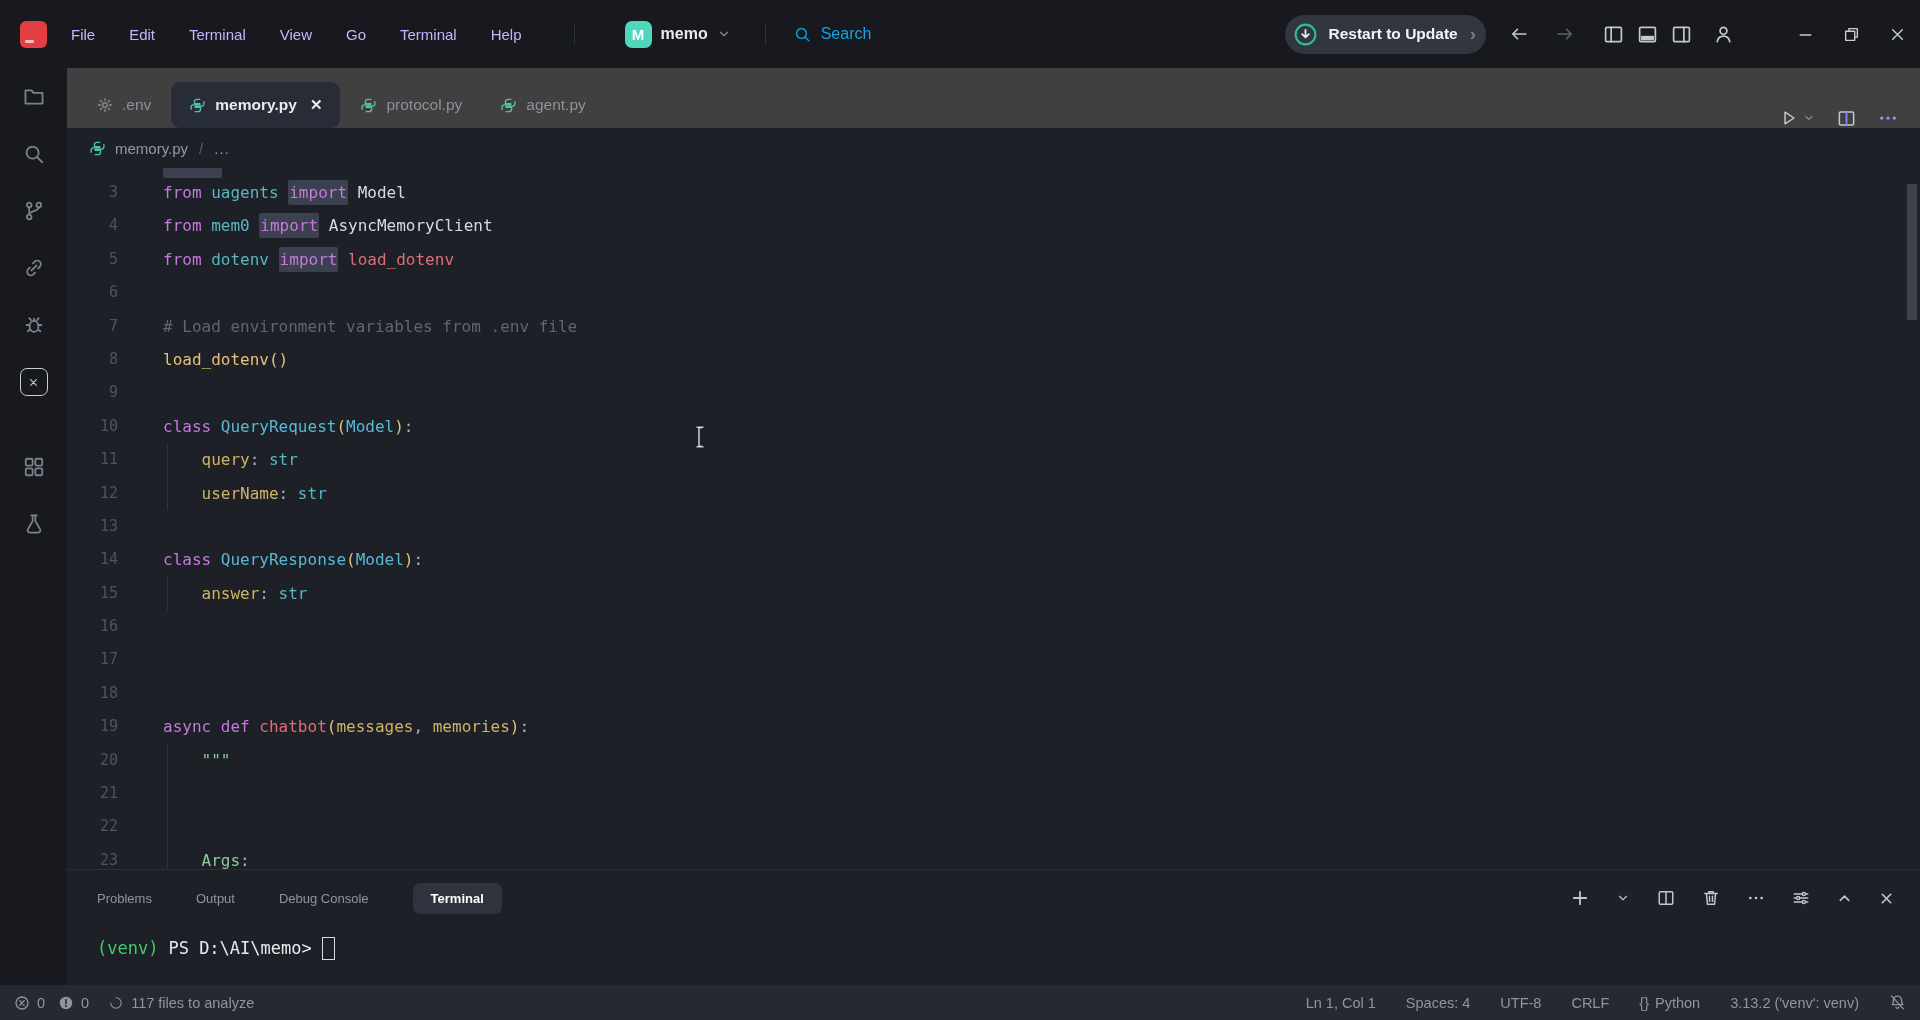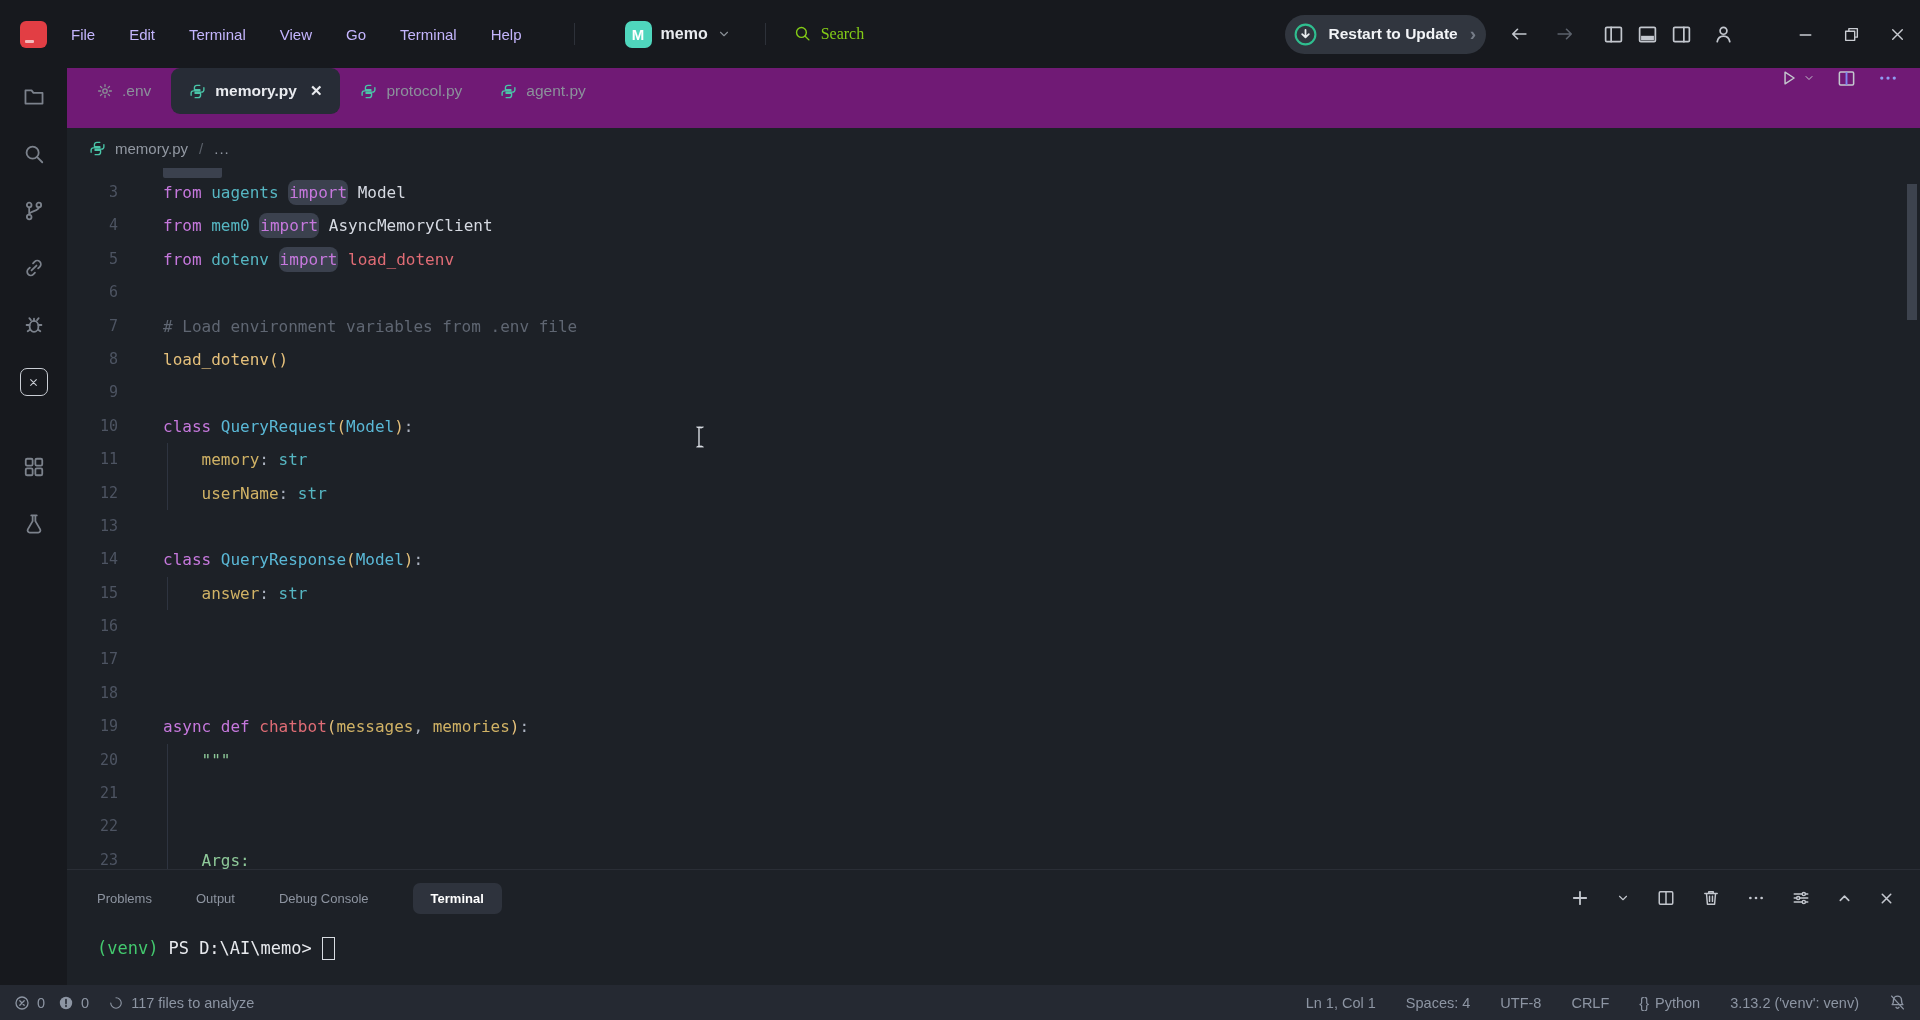--- a/index.html
+++ b/index.html
@@ -16,41 +16,41 @@
   .titlebar { height:68px; display:flex; align-items:center; background:#17191e; }
   .app-icon { width:27px; height:27px; background:#e23e44; border-radius:6px; margin:0 24px 0 20px; position:relative; }
   .app-icon::after { content:""; position:absolute; left:5px; bottom:5px; width:9px; height:3px; background:#f3b9bb; border-radius:1px; }
   .menus { display:flex; gap:34px; color:#c4b5fd; font-size:15px; }
   .menus span { cursor:default; }
   .tb-div { width:1px; height:22px; background:#2d3139; }
   .project { display:flex; align-items:center; gap:9px; margin:0 0 0 0; padding:4px 8px; border-radius:8px; }
   .m-badge { width:27px; height:27px; border-radius:7px; background:#4fd6bd; color:#0e3a33; font-weight:bold; display:flex; align-items:center; justify-content:center; font-size:15px; color:#ffffff; }
   .project .pname { color:#e8eaee; font-weight:600; font-size:16px; }
   .project .chev { color:#8a9097; }
-  .searchbox { display:flex; align-items:flex-start; gap:10px; color:#84cc16; font-size:16px; padding:6px 14px; min-width:300px;font-family:Liberation Serif, serif; }
+  .searchbox { display:flex; align-items:flex-end; gap:10px; color:#0ea5e9; font-size:16px; padding:6px 14px; min-width:300px; }
   .restart { display:flex; align-items:center; gap:10px; background:#31363f; border-radius:20px; height:39px; padding:0 10px 0 8px; }
   .restart .txt { color:#f2f4f7; font-weight:700; font-size:15.5px; }
   .restart .more { color:#767d88; font-size:19px; font-weight:700; margin-left:2px; }
   .nav-ic { color:#c3c7ce; margin:0 0; }
   .nav-ic.dim { color:#5c626c; }
   .tbar-btn { display:flex; align-items:center; justify-content:center; width:34px; height:34px; border-radius:6px; }
   .win-btn { width:46px; height:40px; display:flex; align-items:center; justify-content:center; color:#c9ccd2; }
 
   
   .main { position:absolute; top:68px; left:0; right:0; bottom:35px; display:flex; }
   .activitybar { width:67px; background:#17191e; display:flex; flex-direction:column; align-items:center; padding-top:6px; }
   .act-item { width:46px; height:46px; display:flex; align-items:center; justify-content:center; color:#7c828c; margin-bottom:11px; }
   .act-item.boxed { color:#c9cdd4; }
   .act-item.boxed .frame { border:1.4px solid #c9cdd4; border-radius:7px; width:28px; height:28px; display:flex; align-items:center; justify-content:center; }
   .act-gap { height:28px; }
 
   .editor-col { flex:1; display:flex; flex-direction:column; background:#1d2127; min-width:0; }
 
   
-  .tabbar { height:60px; background:#701a75; display:flex; align-items:flex-start; padding-left:12px; }
+  .tabbar { height:60px; background:#404040; display:flex; align-items:flex-end; padding-left:12px; }
   .tab { display:flex; align-items:center; gap:9px; height:46px; padding:0 18px; color:#8b919b; font-size:15.5px; border-radius:9px; margin-right:2px; }
   .tab.active { background:#272c36; color:#e9ebef; font-weight:600; }
   .tab .close { color:#e9ebef; font-weight:700; font-size:15px; margin-left:4px; }
   .tab-actions { margin-left:auto; display:flex; align-items:center; gap:22px; padding-right:22px; color:#c3c7ce; }
   .tab-actions .blue { color:#8f9bf2; }
 
   
   .breadcrumb { height:40px; display:flex; align-items:center; gap:9px; padding-left:22px; background:#1d2127; color:#9298a2; font-size:15px; }
   .breadcrumb .sep { color:#5a6069; margin:0 2px; }
   .breadcrumb .more { color:#9298a2; letter-spacing:1px; }
@@ -66,21 +66,21 @@
   .tk-cls { color:#5ab8d6; }
   .tk-typ { color:#56b6c2; }
   .tk-fn  { color:#e5c07b; }
   .tk-ylw { color:#e5c07b; }
   .tk-red { color:#e06c75;text-align:center; }
   .tk-par { color:#d0b265; }
   .tk-com { color:#5f6672; }
   .tk-str { color:#8ec999; }
   .tk-pun { color:#abb2bf; }
   .tk-txt { color:#d6dae2; }
-  .tk-imp { color:#c678dd; background:#3b414e; border-radius:8px; padding:3px 1px; }
+  .tk-imp { color:#c678dd; background:#3b414e; border-radius:2px; padding:3px 1px; }
   .hl-remnant { position:absolute; top:0; left:96px; width:59px; height:10px; background:#3b414e; border-radius:0 0 2px 2px; }
   .ibeam { position:absolute; left:628px; top:257px; color:#d8dce2; }
   .scrollbar-thumb { position:absolute; right:3px; top:16px; width:10px; height:136px; background:#3d434e; }
 
   
   .panel { height:116px; border-top:1px solid #2a2e36; background:#1d2127; display:flex; flex-direction:column; }
   .panel-top { height:56px; display:flex; align-items:center; padding:0 26px 0 30px; }
   .ptab { color:#8d94a0; font-size:13px; margin-right:44px; padding:8px 0; }
   .ptab.active { background:#2e333d; color:#ffffff; font-weight:700; padding:8px 18px; border-radius:7px; margin-right:0; }
   .panel-actions { margin-left:auto; display:flex; align-items:center; gap:27px; color:#c3c7ce; }
@@ -334,21 +334,21 @@
       <div class="hl-remnant"></div>
       <div>
           <div class="code-line"><span class="ln">3</span><span class="code"><span class="tk-kw">from </span><span class="tk-mod">uagents </span><span class="tk-imp">import</span><span class="tk-txt"> Model</span></span></div>
           <div class="code-line"><span class="ln">4</span><span class="code"><span class="tk-kw">from </span><span class="tk-mod">mem0 </span><span class="tk-imp">import</span><span class="tk-txt"> AsyncMemoryClient</span></span></div>
           <div class="code-line"><span class="ln">5</span><span class="code"><span class="tk-kw">from </span><span class="tk-mod">dotenv </span><span class="tk-imp">import</span><span class="tk-txt"> </span><span class="tk-red">load_dotenv</span></span></div>
           <div class="code-line"><span class="ln">6</span><span class="code"></span></div>
           <div class="code-line"><span class="ln">7</span><span class="code"><span class="tk-com"># Load environment variables from .env file</span></span></div>
           <div class="code-line"><span class="ln">8</span><span class="code"><span class="tk-fn">load_dotenv()</span></span></div>
           <div class="code-line"><span class="ln">9</span><span class="code"></span></div>
           <div class="code-line"><span class="ln">10</span><span class="code"><span class="tk-kw">class </span><span class="tk-cls">QueryRequest</span><span class="tk-ylw">(</span><span class="tk-cls">Model</span><span class="tk-ylw">)</span><span class="tk-pun">:</span></span></div>
-          <div class="code-line"><span class="ln">11</span><span class="code"><span class="guide"></span><span class="tk-par">    memory</span><span class="tk-pun">: </span><span class="tk-typ">str</span></span></div>
+          <div class="code-line"><span class="ln">11</span><span class="code"><span class="guide"></span><span class="tk-par">    query</span><span class="tk-pun">: </span><span class="tk-typ">str</span></span></div>
           <div class="code-line"><span class="ln">12</span><span class="code"><span class="guide"></span><span class="tk-par">    userName</span><span class="tk-pun">: </span><span class="tk-typ">str</span></span></div>
           <div class="code-line"><span class="ln">13</span><span class="code"></span></div>
           <div class="code-line"><span class="ln">14</span><span class="code"><span class="tk-kw">class </span><span class="tk-cls">QueryResponse</span><span class="tk-ylw">(</span><span class="tk-cls">Model</span><span class="tk-ylw">)</span><span class="tk-pun">:</span></span></div>
           <div class="code-line"><span class="ln">15</span><span class="code"><span class="guide"></span><span class="tk-par">    answer</span><span class="tk-pun">: </span><span class="tk-typ">str</span></span></div>
           <div class="code-line"><span class="ln">16</span><span class="code"></span></div>
           <div class="code-line"><span class="ln">17</span><span class="code"></span></div>
           <div class="code-line"><span class="ln">18</span><span class="code"></span></div>
           <div class="code-line"><span class="ln">19</span><span class="code"><span class="tk-kw">async </span><span class="tk-kw">def </span><span class="tk-red">chatbot</span><span class="tk-ylw">(</span><span class="tk-par">messages</span><span class="tk-pun">, </span><span class="tk-par">memories</span><span class="tk-ylw">)</span><span class="tk-pun">:</span></span></div>
           <div class="code-line"><span class="ln">20</span><span class="code"><span class="guide"></span><span class="tk-str">    """</span></span></div>
           <div class="code-line"><span class="ln">21</span><span class="code"><span class="guide"></span></span></div>

